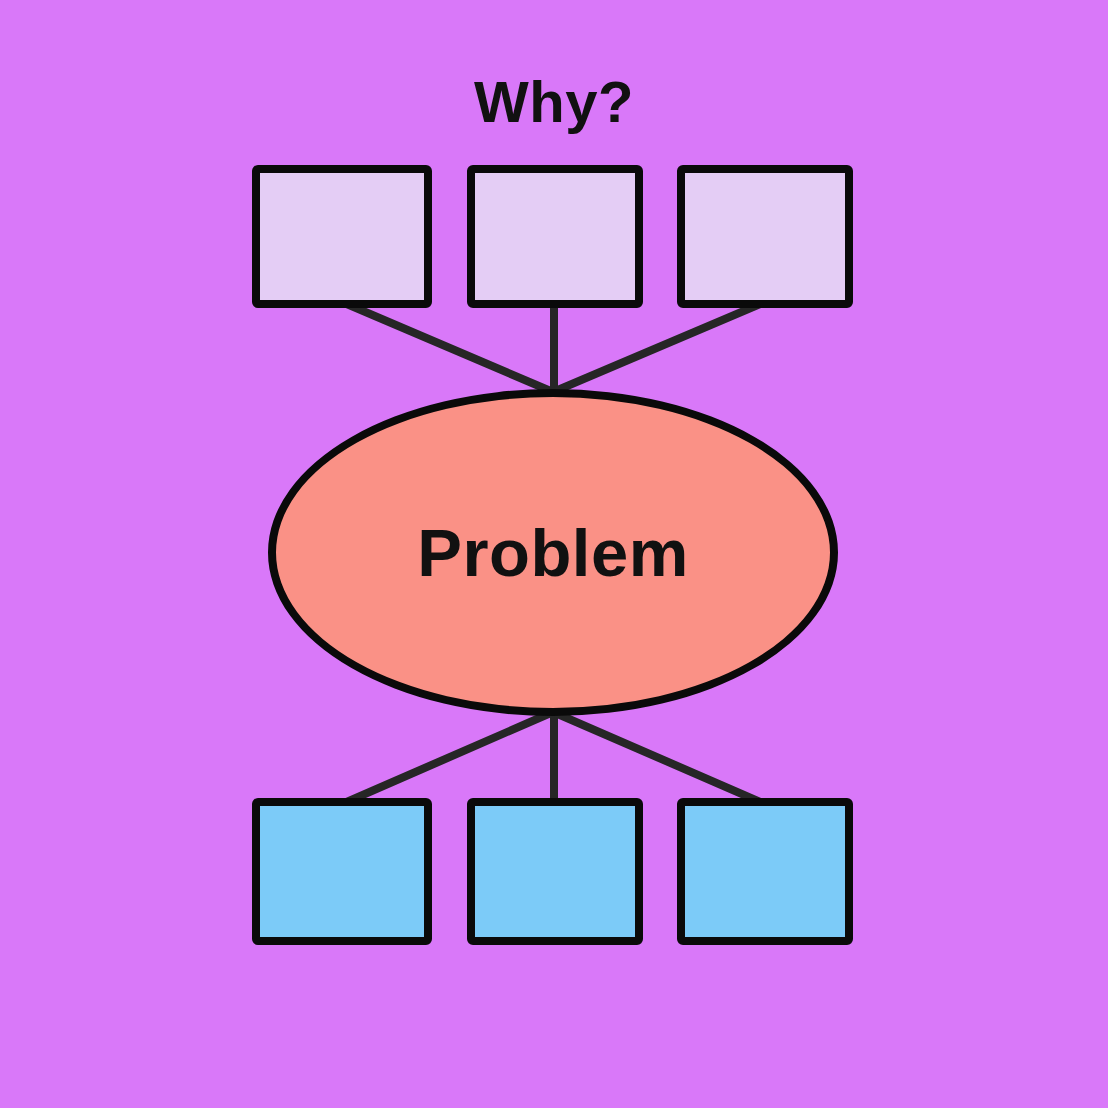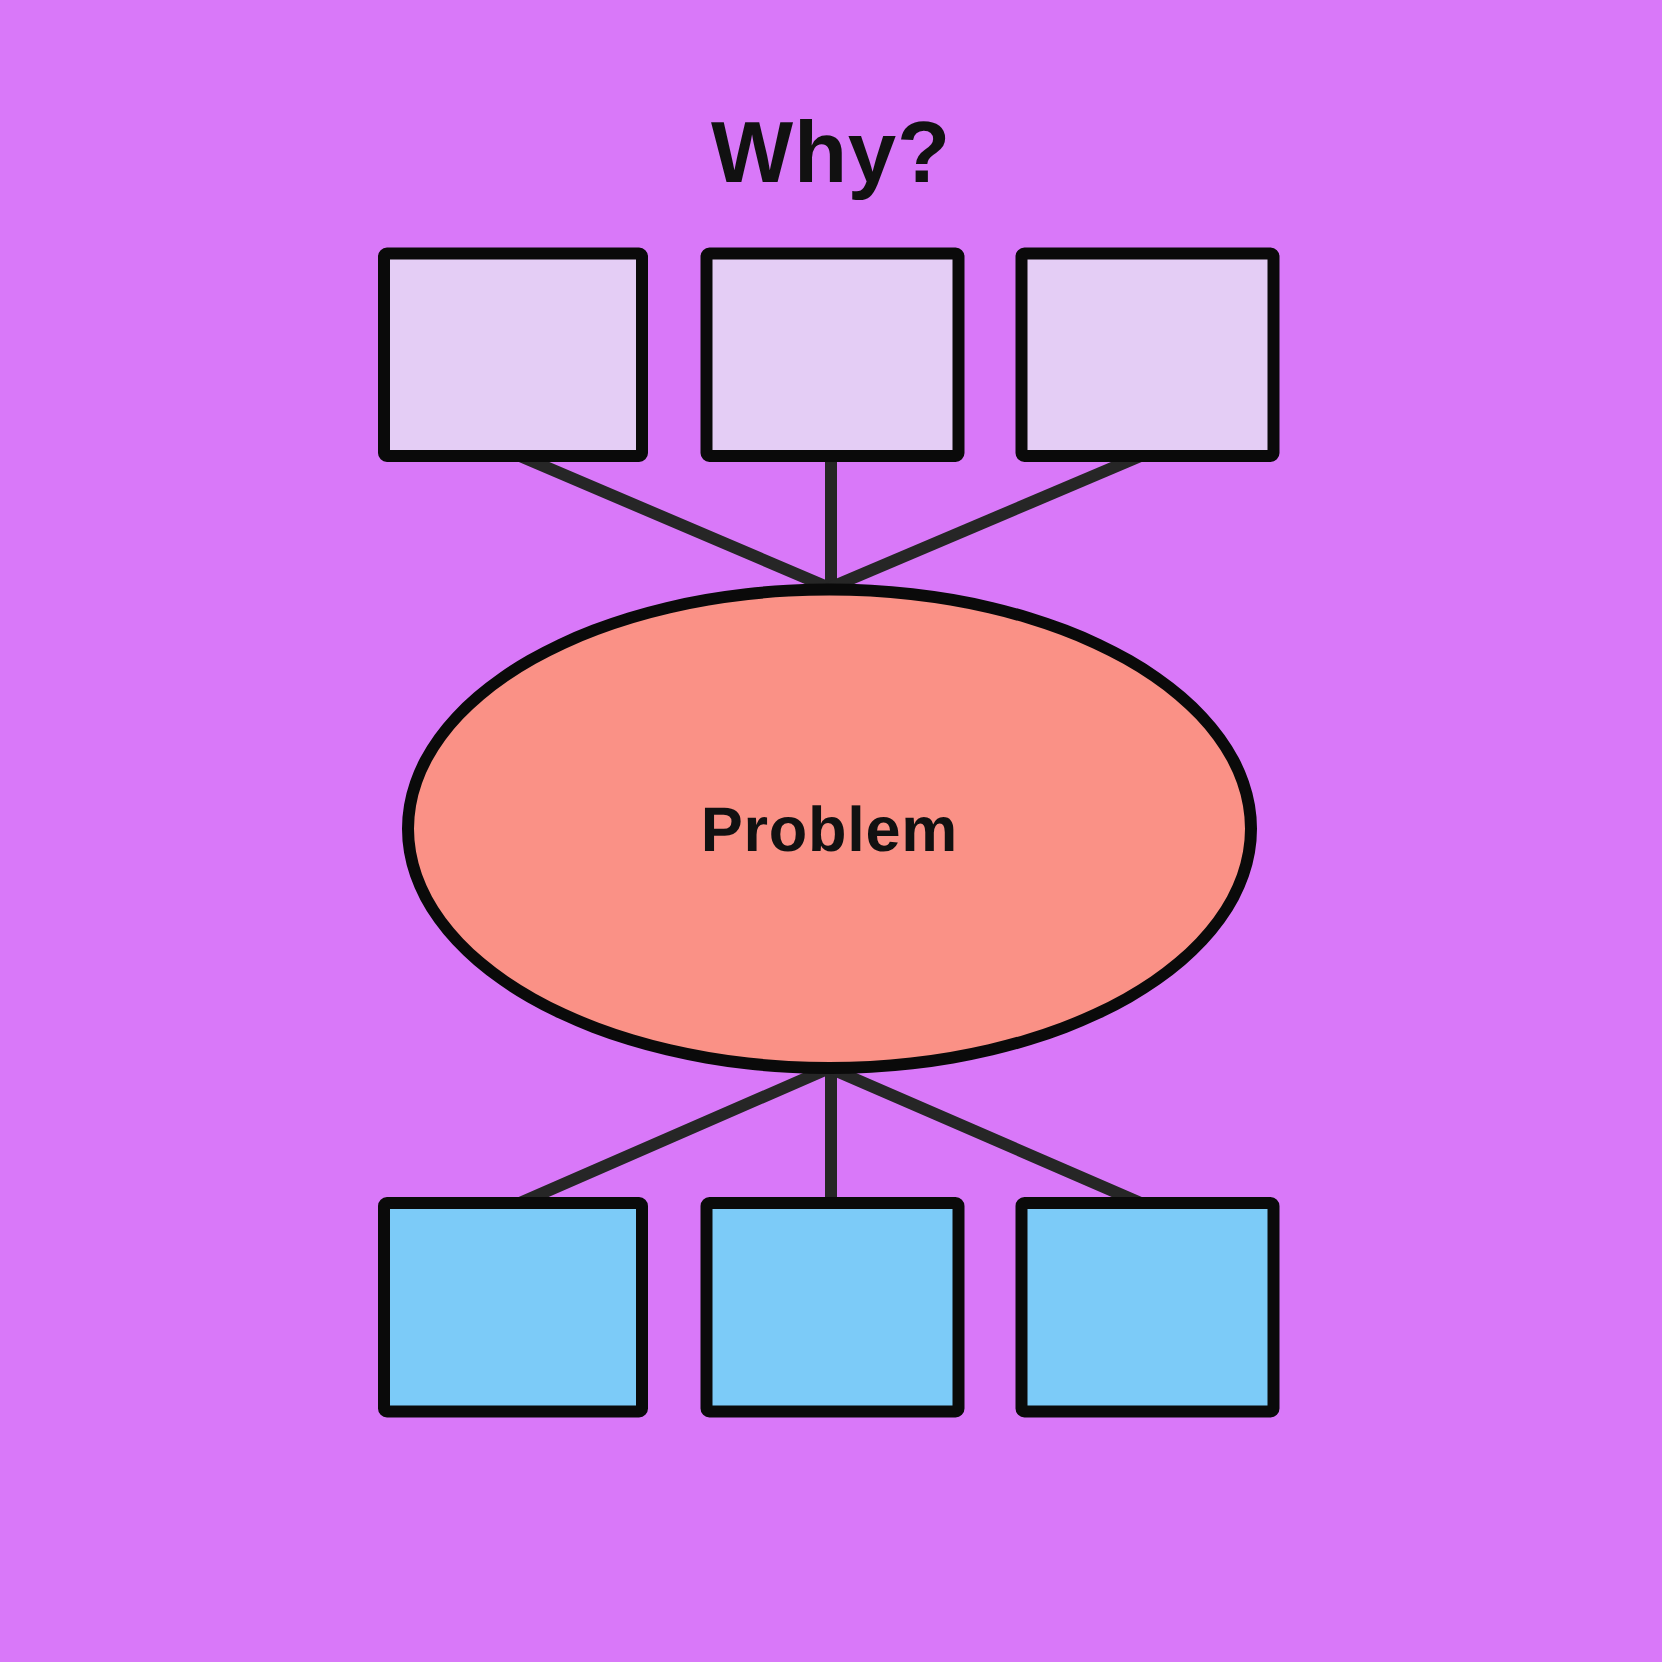--- a/index.html
+++ b/index.html
@@ -61,21 +61,21 @@
   .problem-ellipse{
     position:absolute;left:268px;top:389px;
     width:570px;height:327px;
     background:var(--problem-fill);
     border:8px solid var(--shape-border);
     border-radius:50%;
     display:flex;align-items:center;justify-content:center;
     z-index:2;
   }
   .problem-label{
-    font-size:42px;font-weight:700;
+    font-size:67px;font-weight:700;
     color:var(--label-text);
     line-height:1;
     letter-spacing:0.5px;
   }
 </style>
 </head>
 <body>
 
 <div class="canvas">
 

